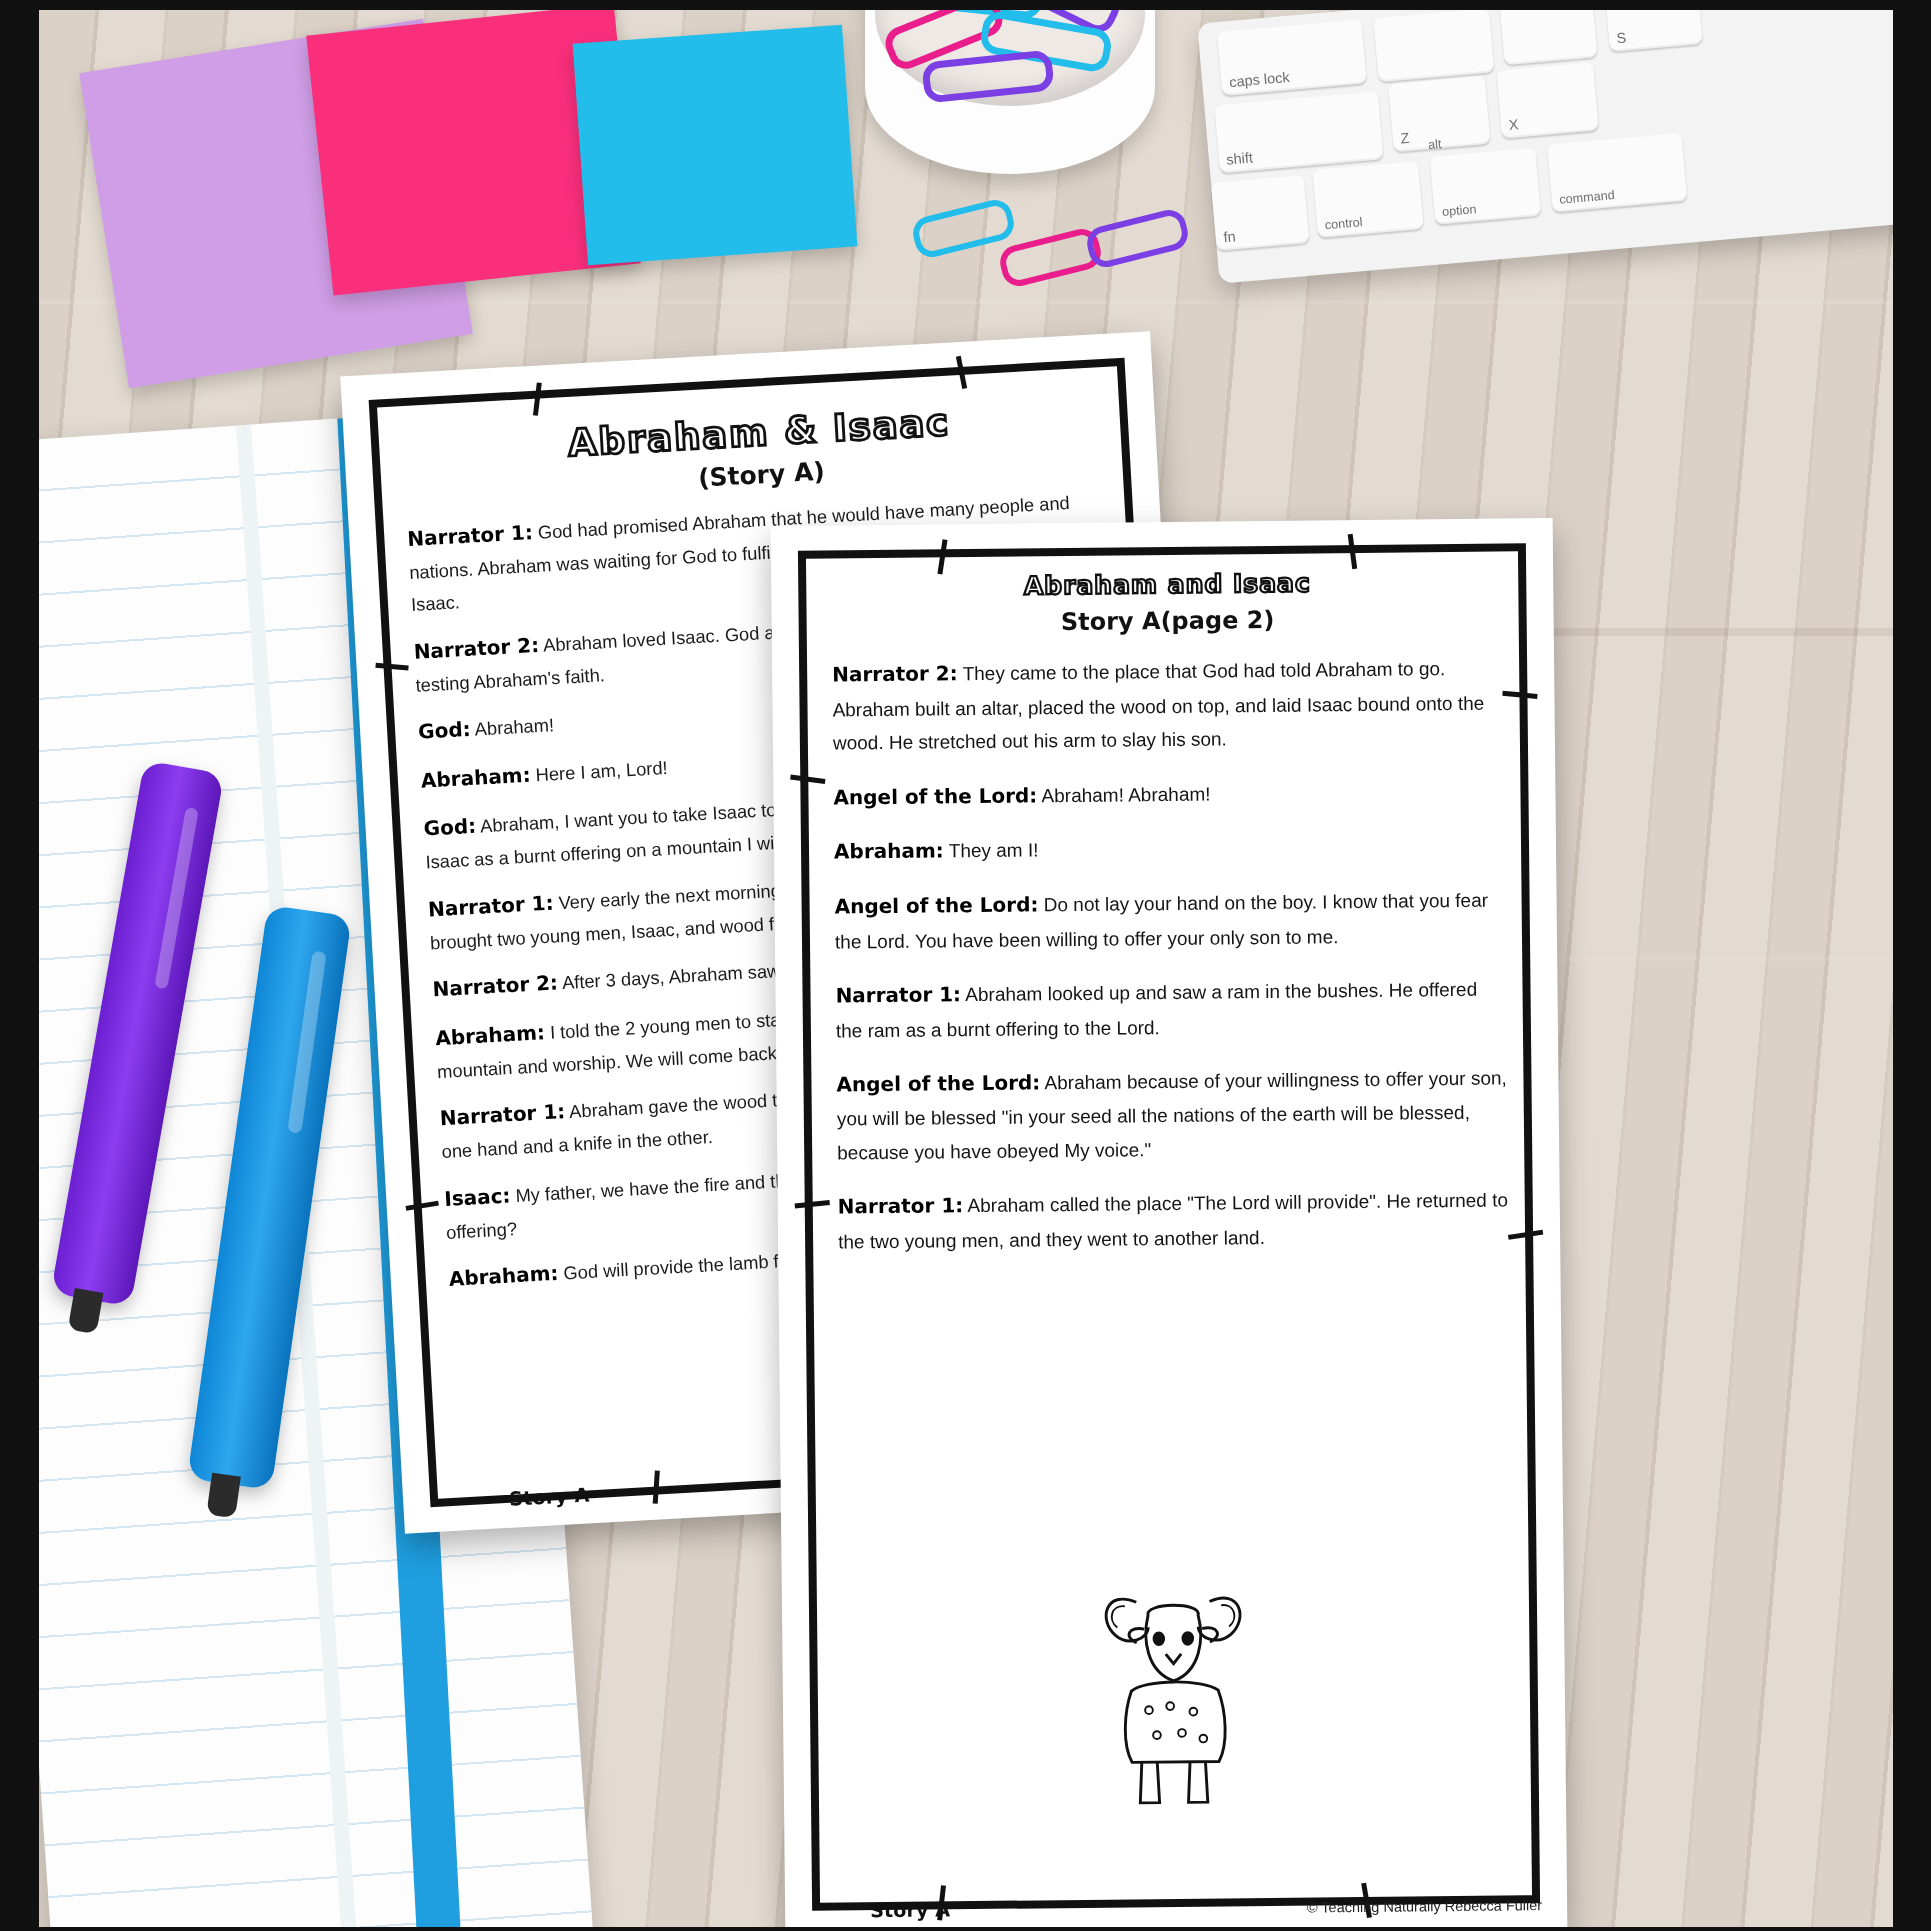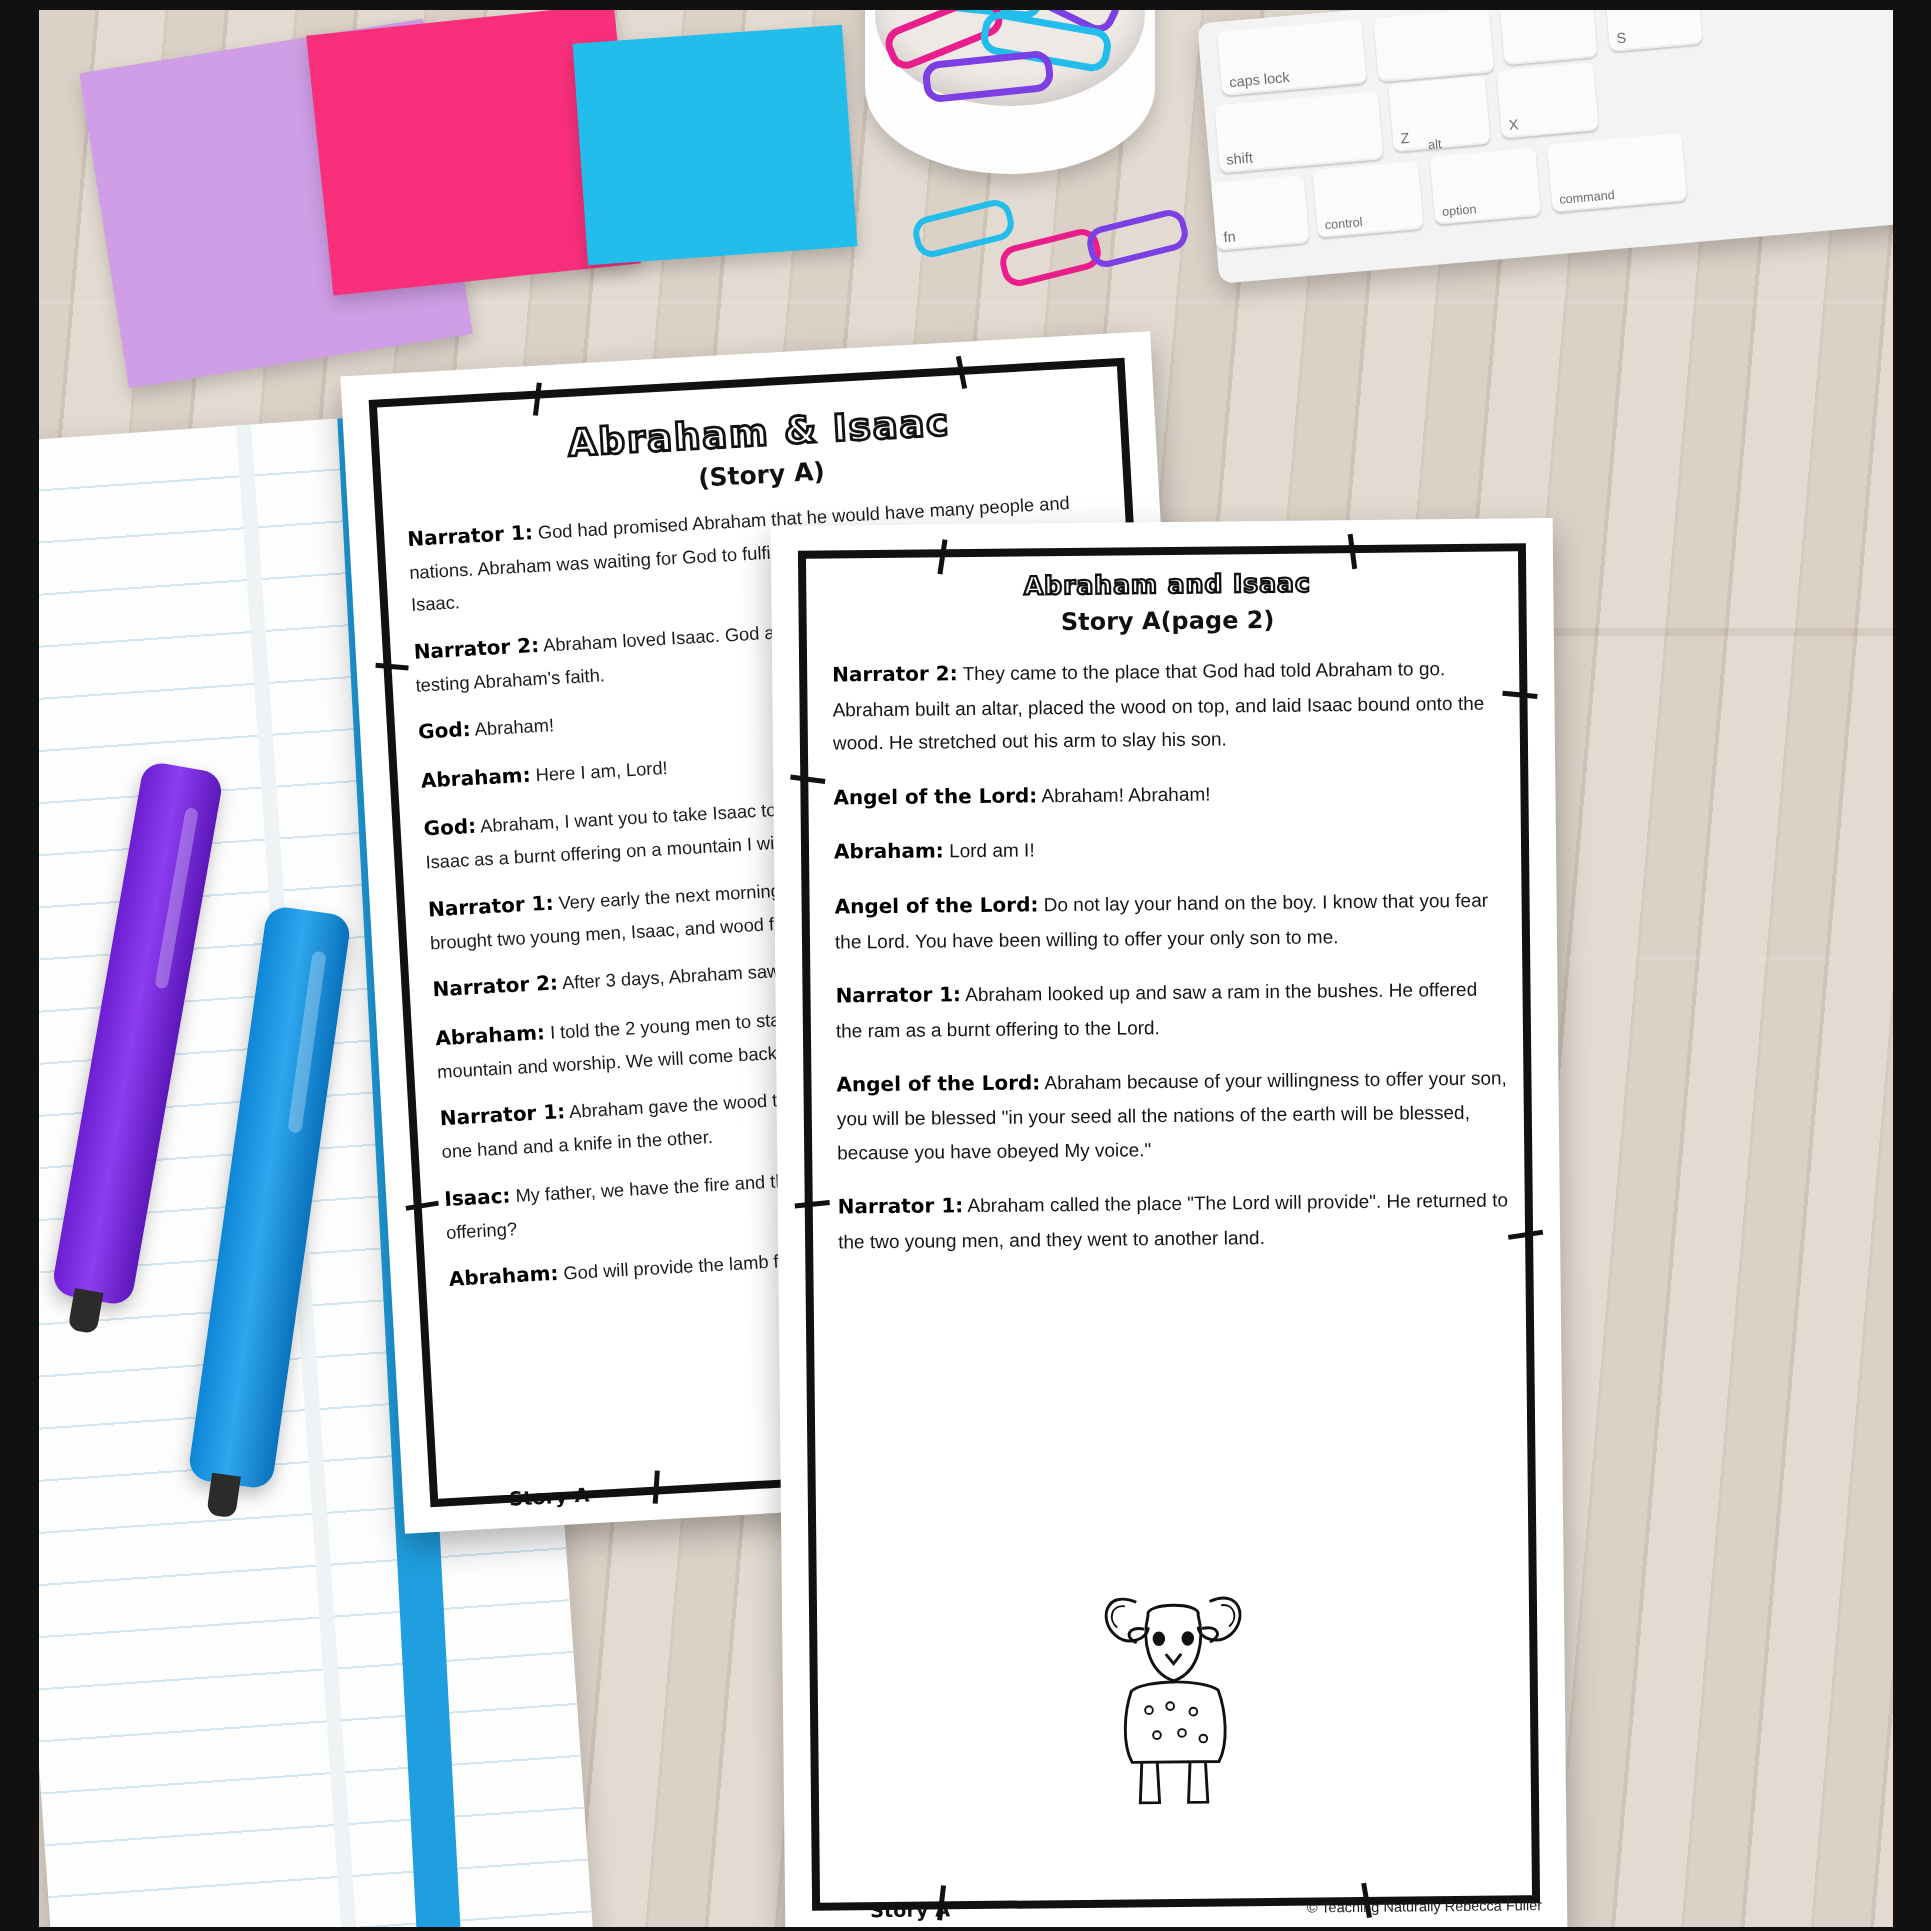--- a/index.html
+++ b/index.html
@@ -300,21 +300,21 @@
       <div class="tick" style="left:730px;top:714px;width:35px;height:4.8px;transform:rotate(-8deg)"></div>
       <div class="tick" style="left:154px;top:1361px;width:4.8px;height:35px;transform:rotate(7deg)"></div>
       <div class="tick" style="left:579px;top:1363px;width:4.8px;height:35px;transform:rotate(-9deg)"></div>
 
       <div class="page-body">
         <div class="ft-title">Abraham and Isaac</div>
         <div class="ft-sub">Story A(page 2)</div>
 
         <p class="ft-line"><span class="ft-spk">Narrator 2:</span><span>  They came to the place that God had told Abraham to go. Abraham built an altar, placed the wood on top, and laid Isaac bound onto the wood. He stretched out his arm to slay his son.</span></p>
         <p class="ft-line"><span class="ft-spk">Angel of the Lord:</span><span> Abraham! Abraham!</span></p>
-        <p class="ft-line"><span class="ft-spk">Abraham:</span><span> Lord am I!</span></p>
+        <p class="ft-line"><span class="ft-spk">Abraham:</span><span> They am I!</span></p>
         <p class="ft-line"><span class="ft-spk">Angel of the Lord:</span><span> Do not lay your hand on the boy. I know that you fear the Lord. You have been willing to offer your only son to me.</span></p>
         <p class="ft-line"><span class="ft-spk">Narrator 1:</span><span> Abraham looked up and saw a ram in the bushes. He offered the ram as a burnt offering to the Lord.</span></p>
         <p class="ft-line"><span class="ft-spk">Angel of the Lord:</span><span> Abraham because of your willingness to offer your son, you will be blessed "in your seed all the nations of the earth will be blessed, because you have obeyed My voice."</span></p>
         <p class="ft-line"><span class="ft-spk">Narrator 1:</span><span> Abraham called the place "The Lord will provide". He returned to the two young men, and they went to another land.</span></p>
       </div>
 
       <div class="ram-wrap">
         <svg viewBox="0 0 260 280" width="251" height="270" fill="none" stroke="#111" stroke-width="3">
 
           <path d="M92 58 C60 44 52 76 70 92 C84 104 104 96 104 84"></path>

